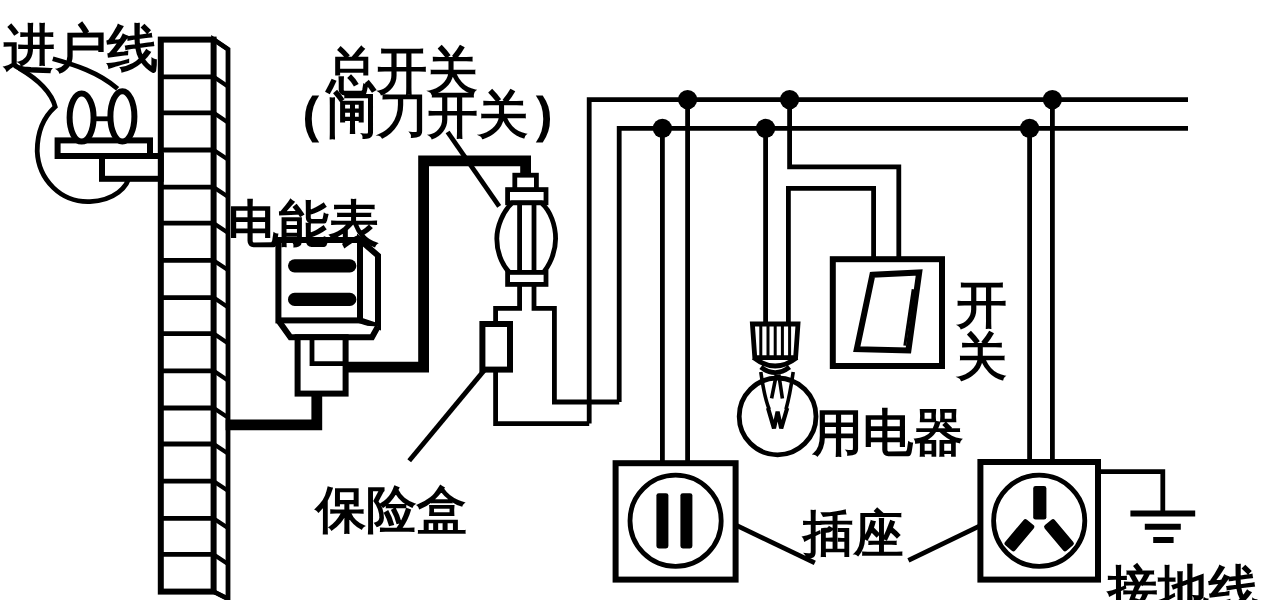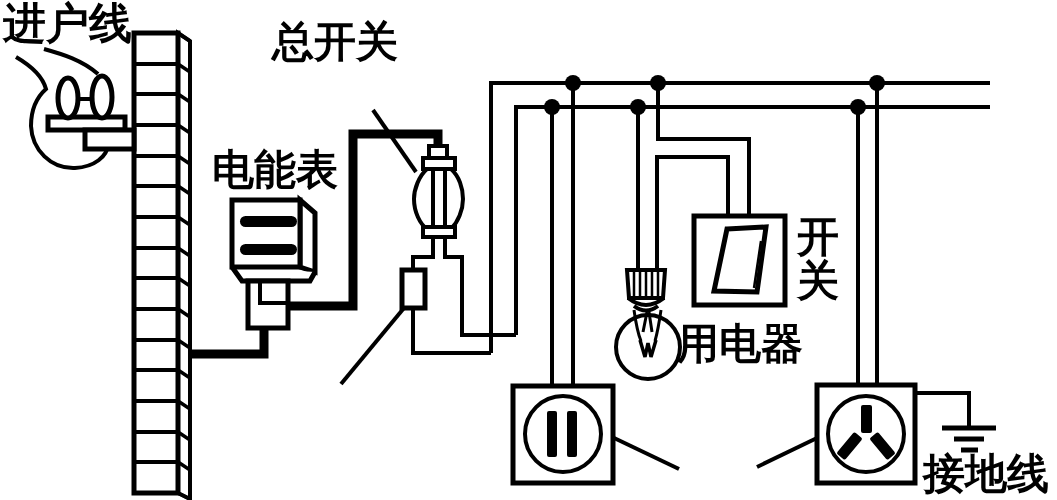--- a/index.html
+++ b/index.html
@@ -6,21 +6,22 @@
   html,body { margin:0; padding:0; background:var(--bg); }
   #stage {
     position:relative; width:1057px; height:500px; background:var(--bg);
     overflow:hidden;
     font-family:"Liberation Serif","DejaVu Serif",serif;
   }
   #stage svg { position:absolute; left:0; top:0; }
   .lbl {
     position:absolute; color:var(--line); font-weight:bold;
     font-size:42px; line-height:1.05; white-space:nowrap;
-    font-family:Liberation Serif, serif;
+    font-family:Liberation Mono, monospace;
+    margin-top:20px;
   }
   .lbl.vertical { white-space:normal; word-break:break-all; width:46px; text-align:center; }
 </style>
 </head>
 <body>
 
 <div id="stage">
 
   <svg width="1057" height="500" viewBox="0 0 1057 500" fill="none" stroke="#000" stroke-width="4">
 
@@ -136,25 +137,28 @@
     <g>
       <line x1="373" y1="110" x2="416" y2="172"></line>
       <line x1="341" y1="384" x2="404" y2="308"></line>
       <line x1="612" y1="437" x2="679" y2="469"></line>
       <line x1="757" y1="467" x2="817" y2="438"></line>
     </g>
   </svg>
 
   <div class="lbl" style="left:3px; top:1px; font-size:43px;">进户线</div>
 
-  <div class="lbl" style="left:212px; top:148px;">电能表</div>
+  <div class="lbl" style="left:190px; top:148px;">电能表</div>
 
   <div class="lbl" style="left:272px; top:20px;">总开关</div>
 
+  <div class="lbl" style="left:247px; top:57px;">(闸刀开关)</div>
 
+  <div class="lbl" style="left:263px; top:386px;">保险盒</div>
 
   <div class="lbl" style="left:677px; top:322px;">用电器</div>
 
   <div class="lbl vertical" style="left:795px; top:215px;">开关</div>
 
+  <div class="lbl" style="left:669px; top:406px;">插座</div>
 
   <div class="lbl" style="left:923px; top:452px;text-align:right;">接地线</div>
 </div>
 
 </body></html>

